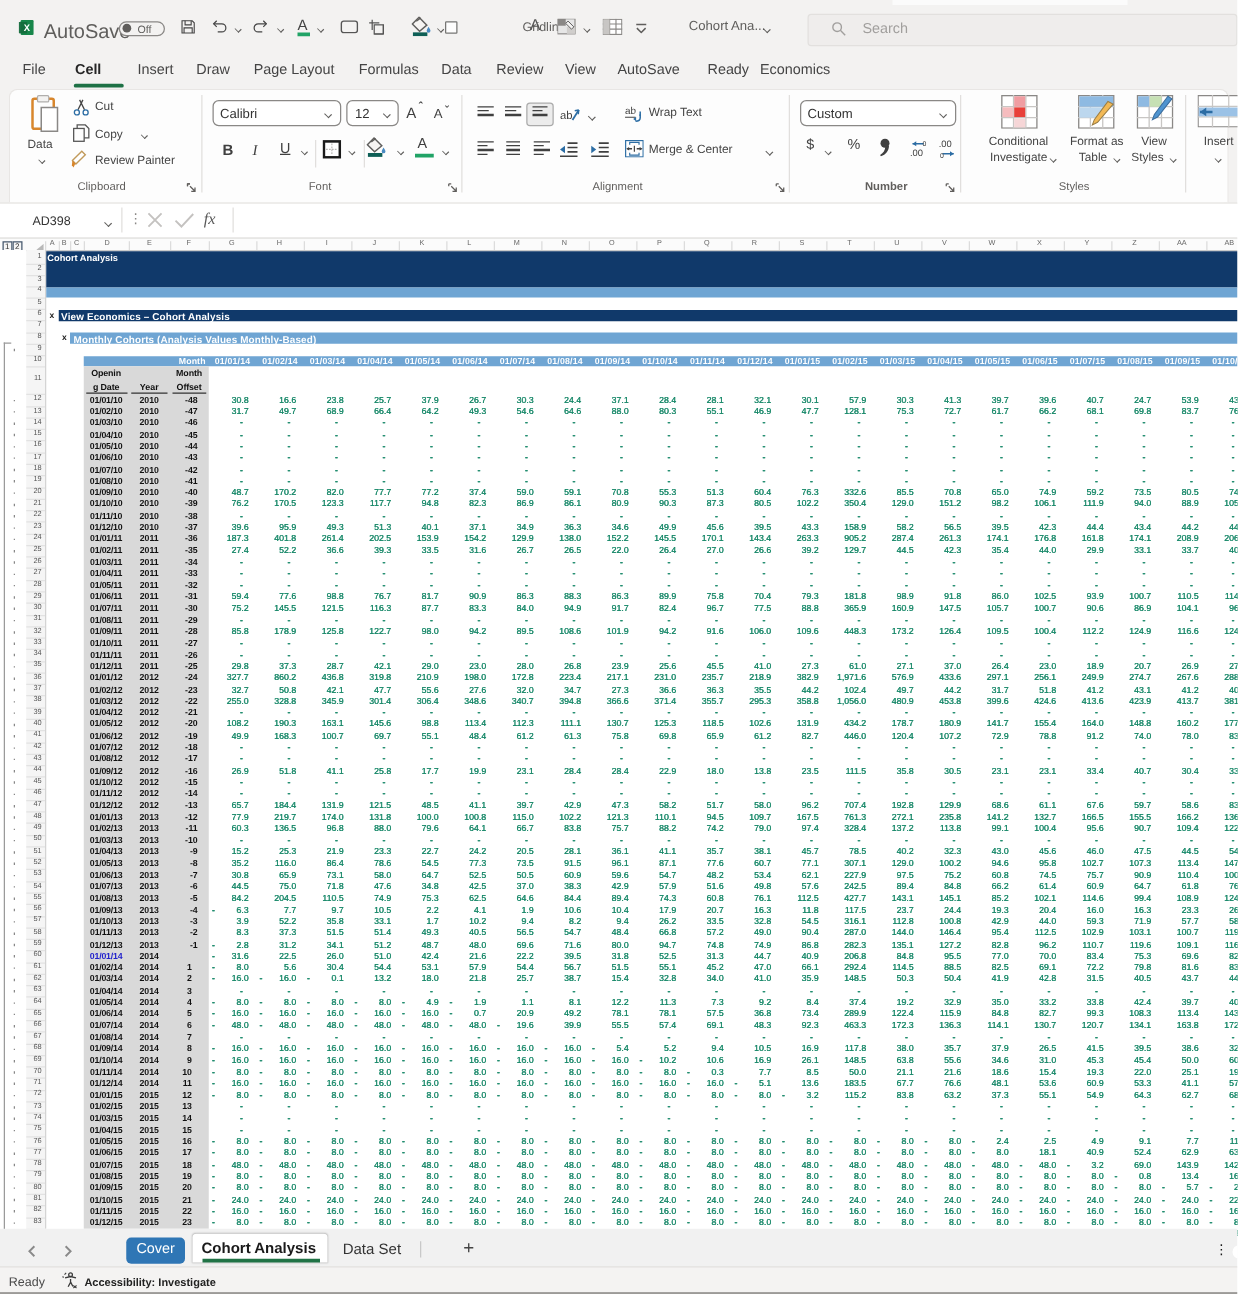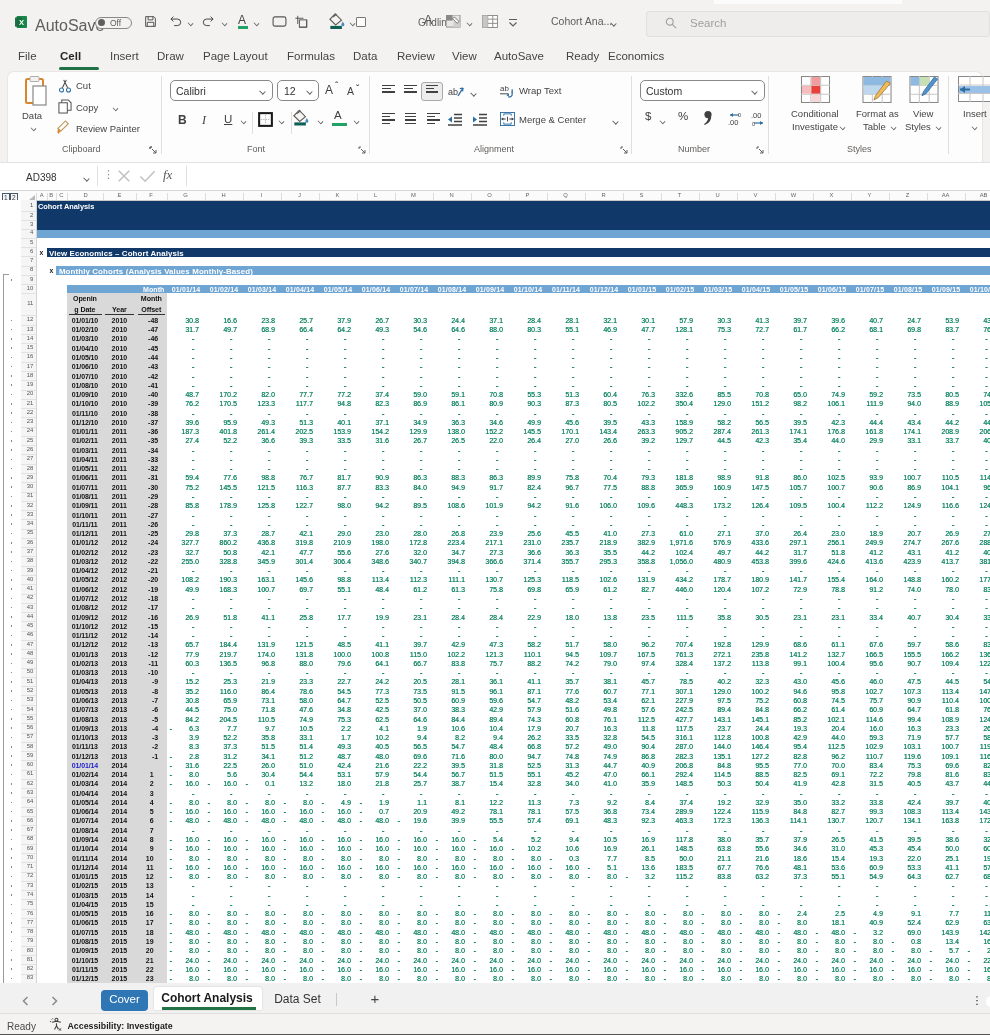--- a/index.html
+++ b/index.html
@@ -242,21 +242,21 @@
     <path d="M4 4h9" stroke="#2c6da4" stroke-width="1.2"></path>
     <path d="M4 4l3-2v4z" fill="#2c6da4"></path>
     <text x="12" y="6" font-size="5.5" fill="#404040" font-family="Liberation Sans">0</text>
   </svg>
 <svg class="ab" style="left:750px;top:111px" width="18" height="16" viewBox="0 0 18 16">
     <text x="1" y="6.5" font-size="7.5" fill="#404040" font-family="Liberation Sans">.00</text>
     <path d="M4 12h9" stroke="#2c6da4" stroke-width="1.2"></path>
     <path d="M13 12l-3-2v4z" fill="#2c6da4"></path>
     <text x="2" y="15" font-size="5.5" fill="#404040" font-family="Liberation Sans">0</text>
   </svg>
-<div class="tx" style="left:678px;top:144px;font-size:9px;color:#605e5c;font-weight:400;">Number</div>
+<div class="tx" style="left:692px;top:144px;font-size:9px;color:#605e5c;font-weight:700;">Number</div>
 <svg class="ab" style="left:756px;top:146px" width="8" height="8" viewBox="0 0 8 8" fill="none" stroke="#605e5c" stroke-width="1">
     <path d="M7 7L3 3M7 4v3h-3M1 1h2M1 1v2"></path>
   </svg>
 <div class="ab" style="left:768px;top:76px;width:1px;height:78px;background:#e1dfdd"></div>
 <svg class="ab" style="left:800px;top:76px" width="31" height="27" viewBox="0 0 28 26">
     <rect x="0.5" y="0.5" width="27" height="25" fill="#fff" stroke="#8a8886"></rect>
     <path d="M0 9h28M0 17.5h28M9.5 0v26M19 0v26" stroke="#c8c6c4" stroke-width="1"></path>
     <rect x="10" y="1" width="8.5" height="8" fill="#f09da2"></rect>
     <rect x="10" y="9.5" width="8.5" height="7.5" fill="#e8403a"></rect>
     <rect x="1" y="9.5" width="8.5" height="7.5" fill="#f6bcbe"></rect>

